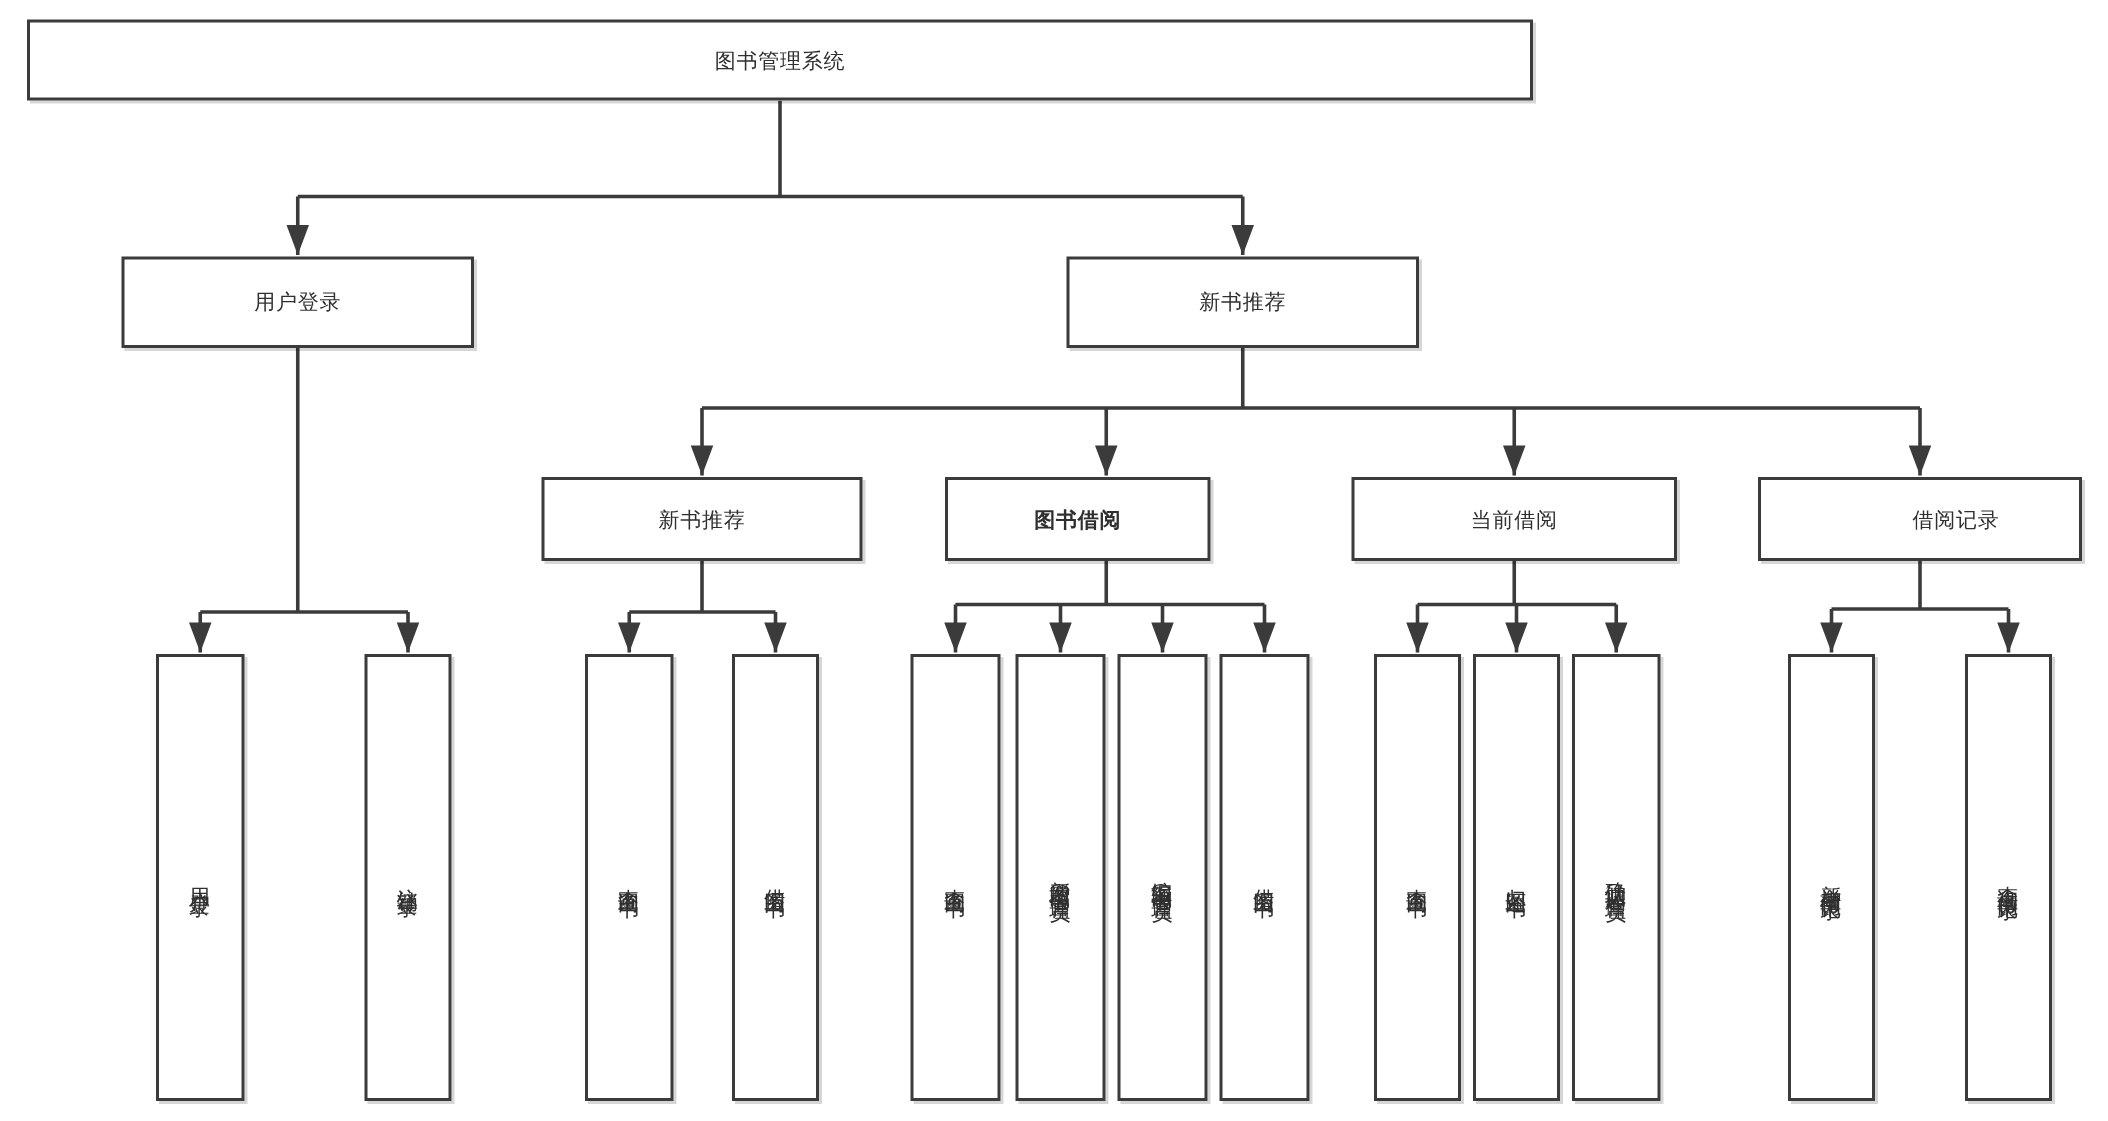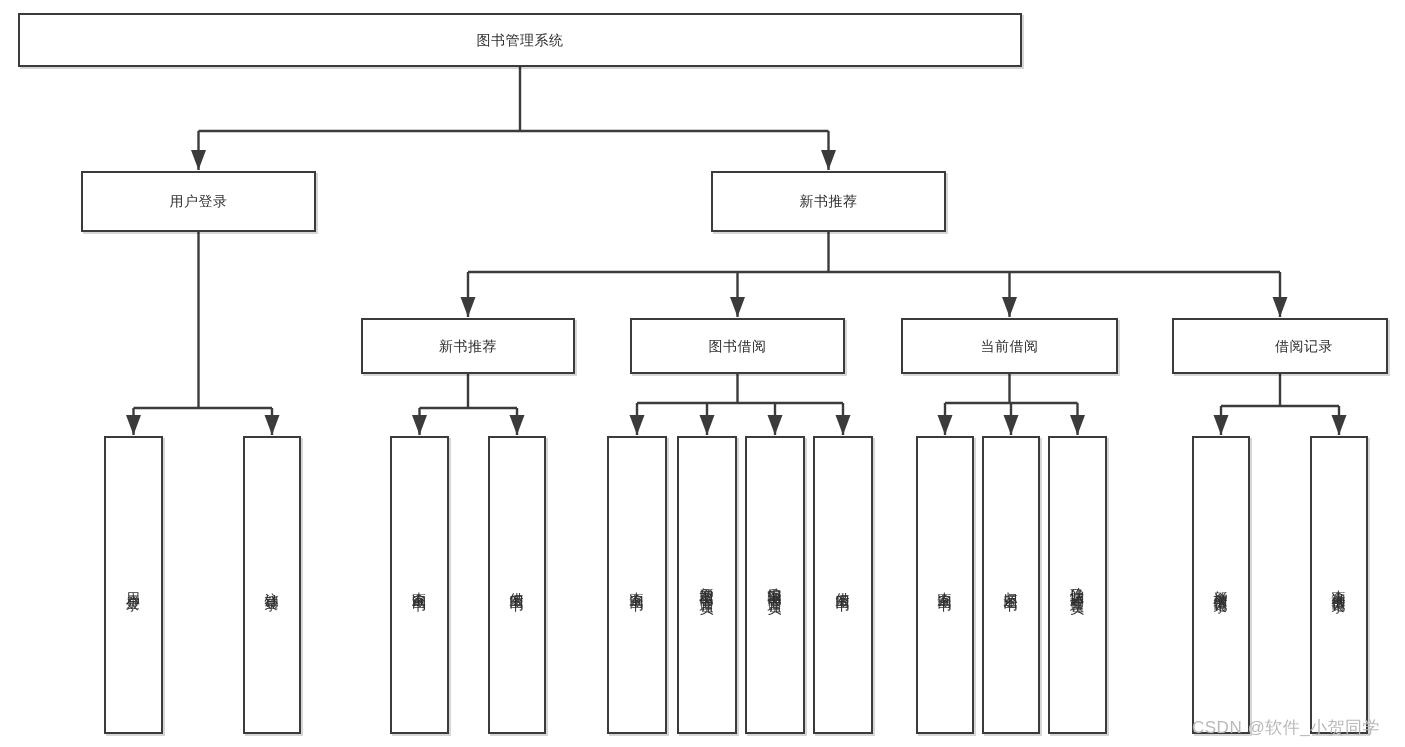--- a/index.html
+++ b/index.html
@@ -129,21 +129,21 @@
       </div>
       <div class="node-box" style="left: 81px; top: 171px; width: 235px; height: 61px;">
         <span class="node-label">用户登录</span>
       </div>
       <div class="node-box" style="left: 711px; top: 171px; width: 235px; height: 61px;">
         <span class="node-label">新书推荐</span>
       </div>
       <div class="node-box" style="left: 361px; top: 318px; width: 214px; height: 56px;">
         <span class="node-label">新书推荐</span>
       </div>
-      <div class="node-box" style="left: 630px; top: 318px; width: 215px; height: 56px;">
+      <div class="node-box" style="left: 630px; top: 318px; width: 177px; height: 56px; font-weight: bold;">
         <span class="node-label">图书借阅</span>
       </div>
       <div class="node-box" style="left: 901px; top: 318px; width: 217px; height: 56px;">
         <span class="node-label">当前借阅</span>
       </div>
       <div class="node-box" style="left: 1172px; top: 318px; width: 216px; height: 56px; padding-left: 48px;">
         <span class="node-label">借阅记录</span>
       </div>
       <div class="node-box vertical" style="left: 104px; top: 436px; width: 59px; height: 298px;">
         <span class="node-label">用户登录</span>
@@ -179,14 +179,13 @@
         <span class="node-label">确认归还（管理员）</span>
       </div>
       <div class="node-box vertical" style="left: 1192px; top: 436px; width: 58px; height: 298px;">
         <span class="node-label">新增借阅记录</span>
       </div>
       <div class="node-box vertical" style="left: 1310px; top: 436px; width: 58px; height: 298px;">
         <span class="node-label">查询借阅记录</span>
       </div>
     </div>
 
-  <div class="watermark" style="left:1192px; top:716px;">CSDN @软件_小贺同学</div>
 </div>
 
 </body></html>

